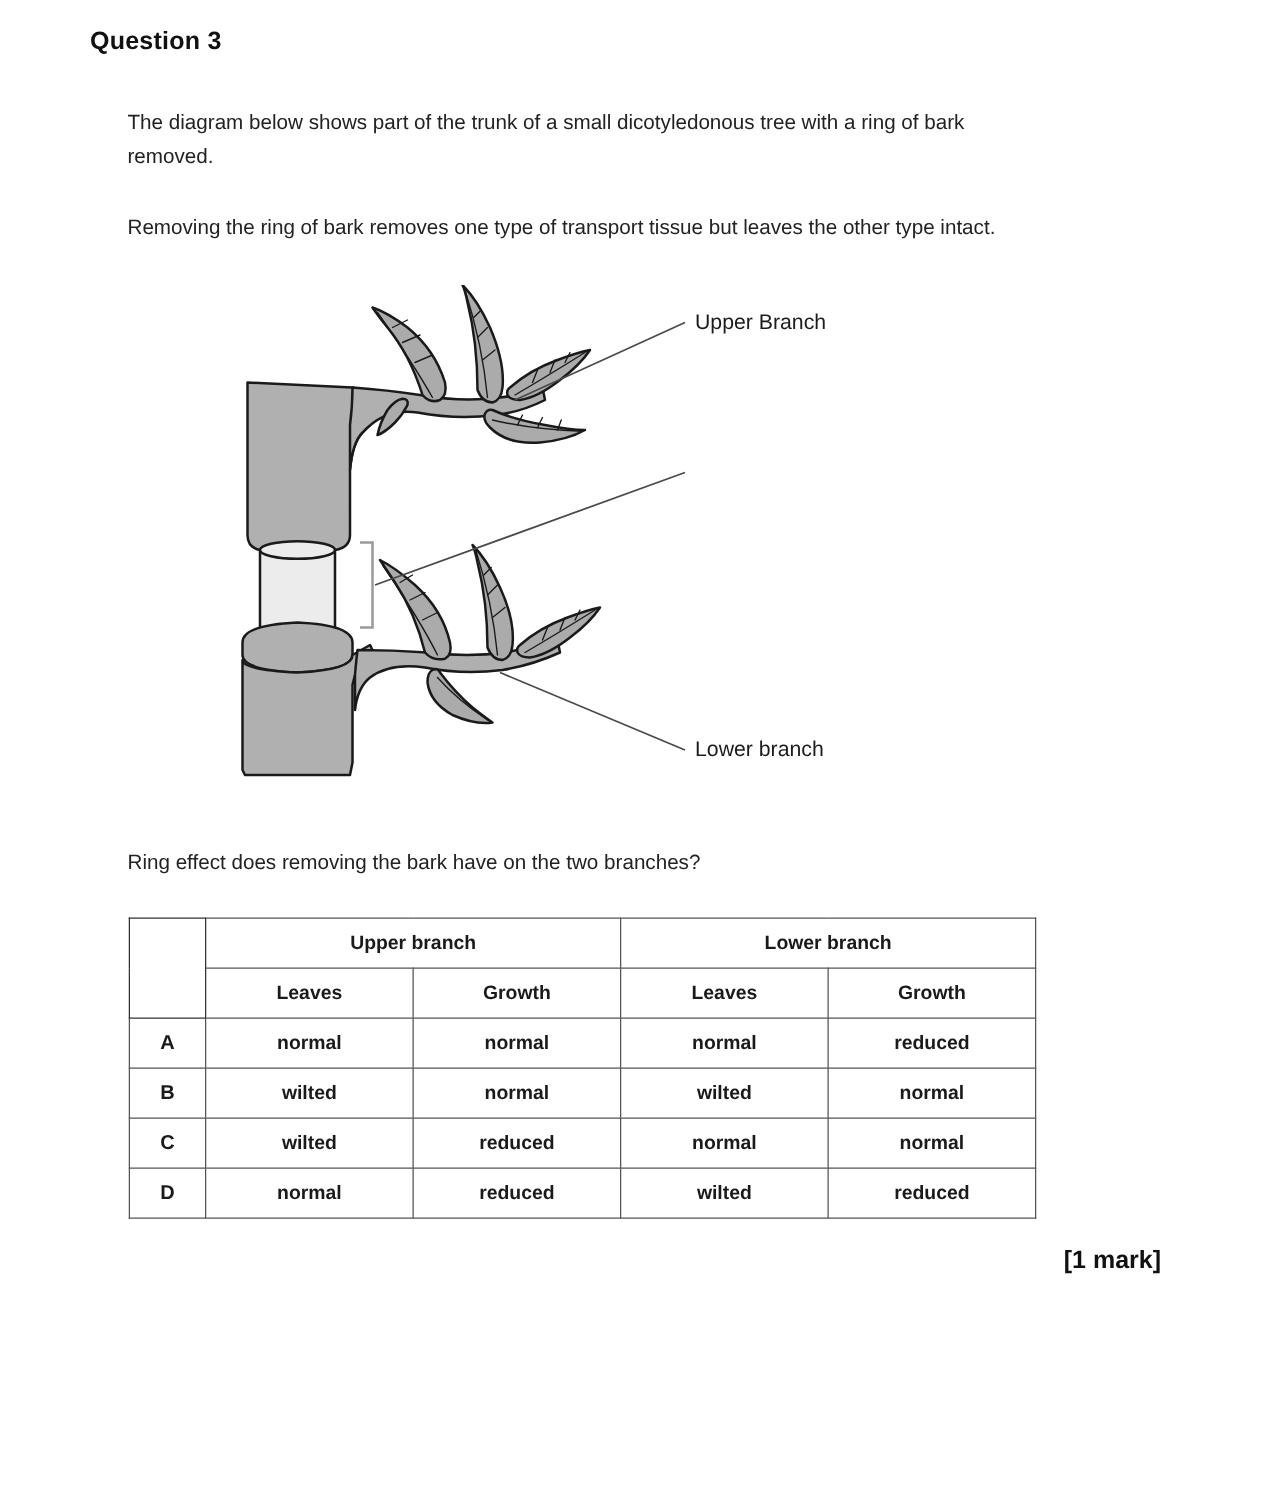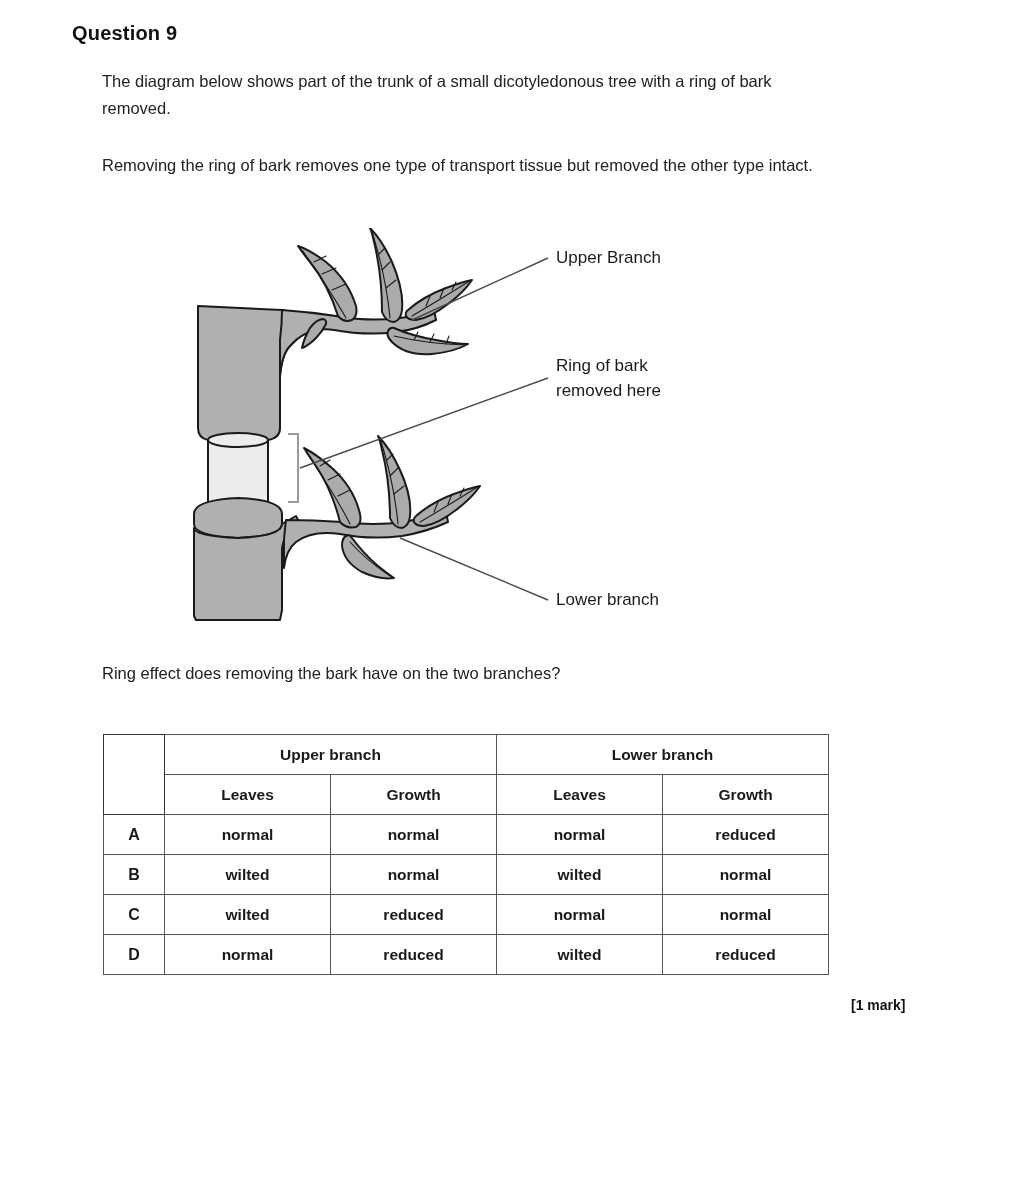--- a/index.html
+++ b/index.html
@@ -33,20 +33,21 @@
   }
 
   
   .para {
     position: absolute;
     left: 102px;
     width: 724px;
     font-size: 16.5px;
     line-height: 27px;
     color: #222222;
+    margin-top: 17px;
   }
   .para-1 { top: 68px; }
   .para-2 { top: 152px; }
   .para-3 { top: 660px; }
 
   
   .diagram {
     position: absolute;
     left: 150px;
     top: 228px;
@@ -95,34 +96,34 @@
     font-weight: bold;
     font-size: 16px;
   }
   .ans-table .outer { border: 1px solid #333333; }
 
   
   .marks {
     position: absolute;
     left: 851px;
     top: 997px;
-    font-size: 14px;
+    font-size: 20px;
     font-weight: bold;
     color: #111111;
   }
 </style>
 </head>
 <body>
 
 <div class="page">
 
-  <div class="q-title">Question 9</div>
+  <div class="q-title">Question 3</div>
 
   <div class="para para-1">The diagram below shows part of the trunk of a small dicotyledonous tree with a ring of bark removed.</div>
-  <div class="para para-2">Removing the ring of bark removes one type of transport tissue but removed the other type intact.</div>
+  <div class="para para-2">Removing the ring of bark removes one type of transport tissue but leaves the other type intact.</div>
 
   <div class="diagram">
     <svg width="720" height="400" viewBox="0 0 720 400" xmlns="http://www.w3.org/2000/svg">
       <g stroke="#1a1a1a" stroke-width="2" stroke-linejoin="round" stroke-linecap="round">
 
         <path d="M 48 78 L 48 200 Q 48 210 58 212 L 118 212 Q 130 210 130 200
                  L 130 148 Q 132 126 140 118 L 146 112 L 146 86 L 132 82 L 48 78 Z" fill="#b0b0b0"></path>
 
         <path d="M 132 82 Q 160 84 186 88 Q 220 94 250 90 Q 268 88 284 82
                  L 286 92 Q 266 102 246 104 Q 216 108 184 102 Q 158 98 140 118
@@ -193,22 +194,20 @@
 
       <g stroke="#4a4a4a" stroke-width="1.4" fill="none">
         <line x1="262" y1="92" x2="398" y2="30"></line>
         <line x1="150" y1="240" x2="398" y2="150"></line>
         <line x1="250" y1="310" x2="398" y2="372"></line>
       </g>
     </svg>
   </div>
 
   <div class="dlabel dlabel-upper">Upper Branch</div>
-  <div class="dlabel dlabel-ring">Ring of bark
-removed here</div>
   <div class="dlabel dlabel-lower">Lower branch</div>
 
   <div class="para para-3">Ring effect does removing the bark have on the two branches?</div>
 
   <table class="ans-table">
     <thead>
       <tr>
         <th class="col-letter outer" rowspan="2"></th>
         <th colspan="2">Upper branch</th>
         <th colspan="2">Lower branch</th>

